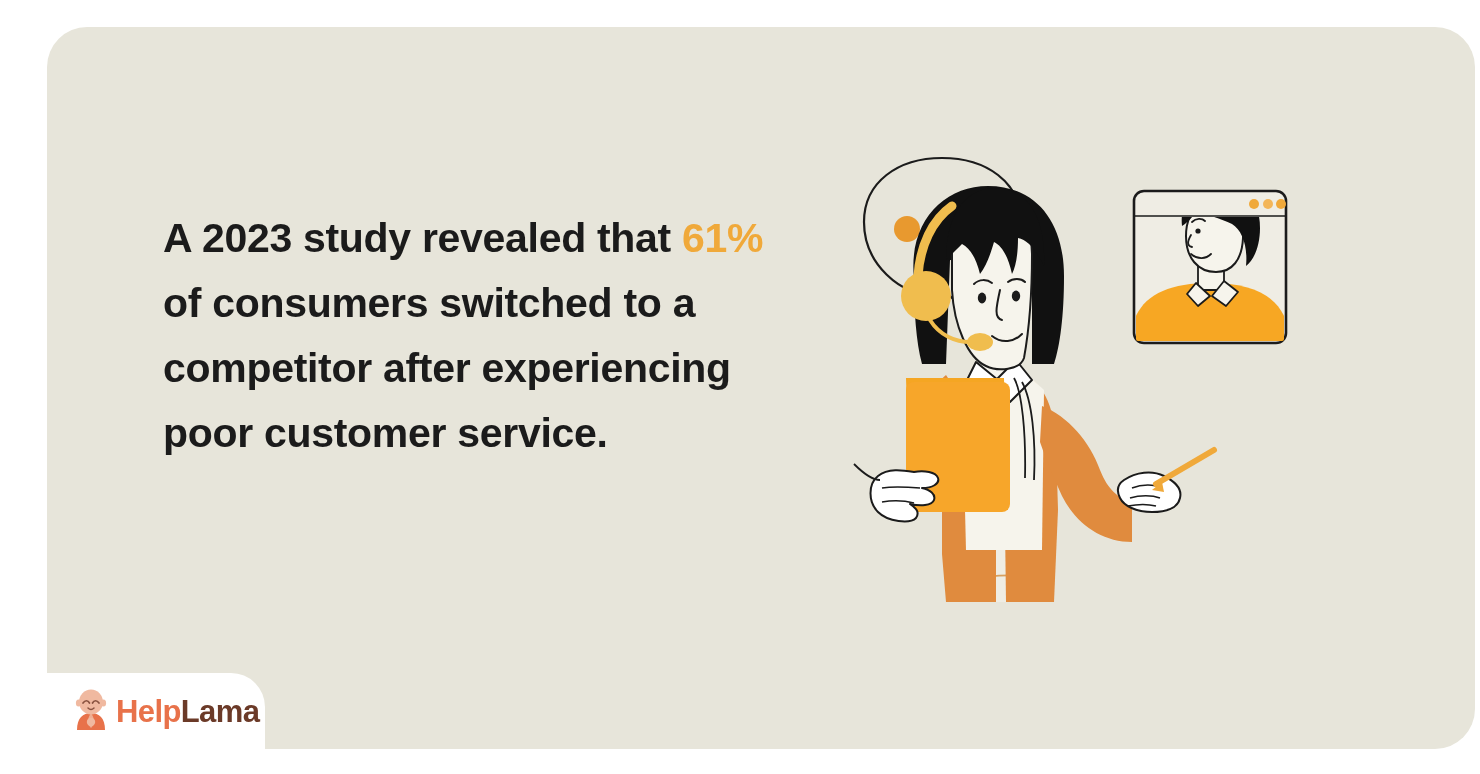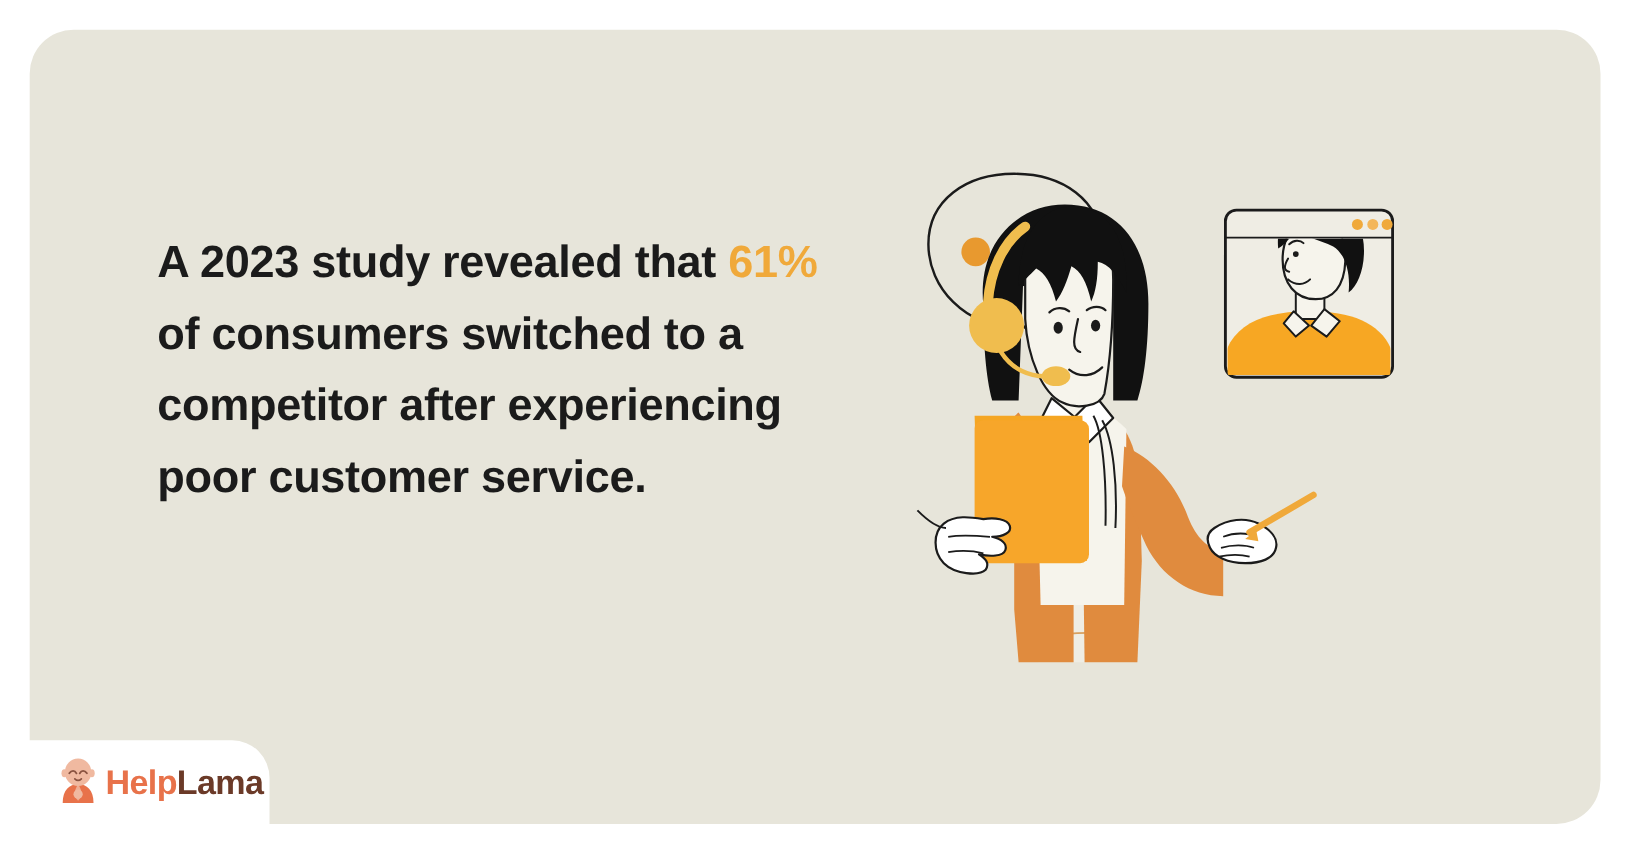--- a/index.html
+++ b/index.html
@@ -12,20 +12,21 @@
     height: 774px;
     overflow: hidden;
     font-family: "Liberation Sans", sans-serif;
   }
 
   #stage {
     position: relative;
     width: 1336px;
     height: 774px;
     background: #ffffff;
+    margin-left: 20px;
   }
 
   
   #card {
     position: absolute;
     left: 27px;
     top: 27px;
     width: 1428px;
     height: 722px;
     background: #e7e5da;

